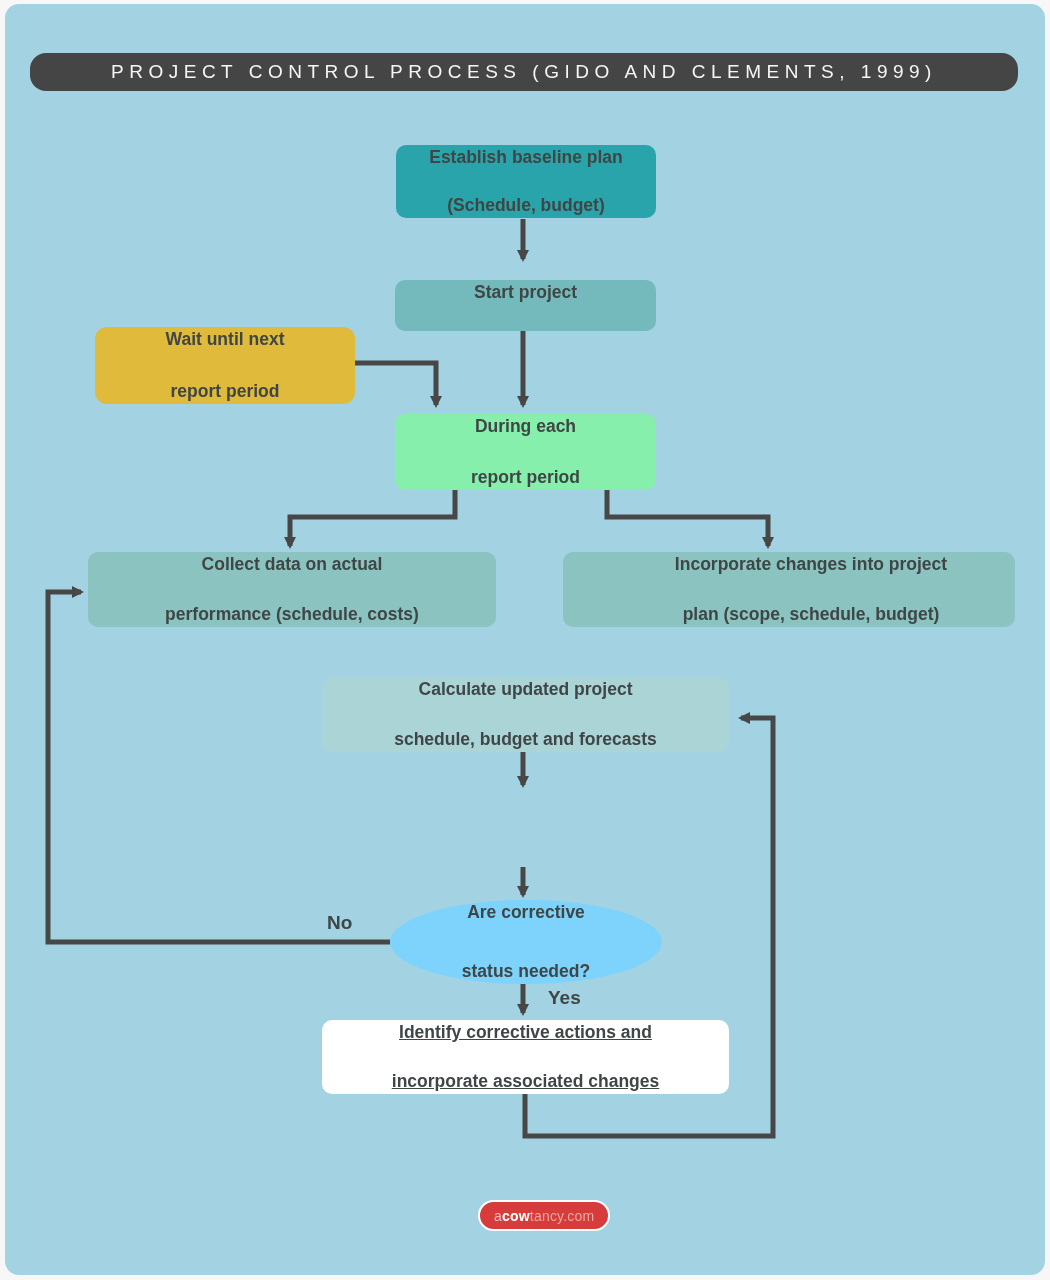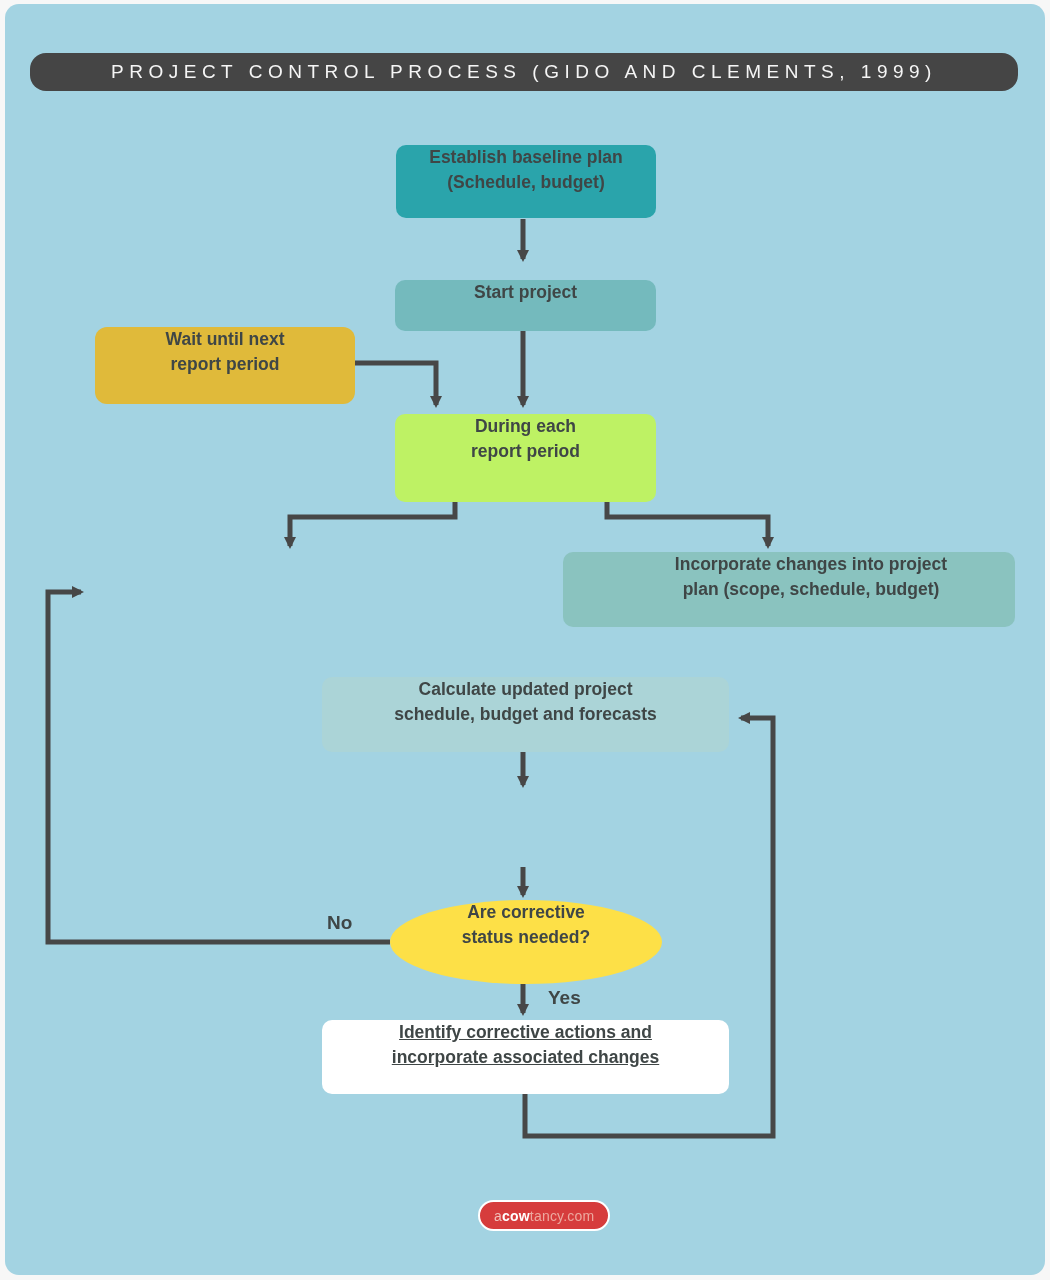--- a/index.html
+++ b/index.html
@@ -15,36 +15,36 @@
   .layer{position:absolute;left:0;top:0;width:1050px;height:1280px;}
   svg.connectors{z-index:1;}
   .title-bar{
     position:absolute;left:25px;top:49px;width:988px;height:38px;z-index:2;
     background:#454545;border-radius:16px;
     display:flex;align-items:center;justify-content:center;
     color:#f5f5f5;font-size:19px;font-weight:400;letter-spacing:5.5px;
   }
   .node{
     position:absolute;z-index:2;
-    display:flex;flex-direction:column;justify-content:flex-start;align-items:center;
+    display:flex;flex-direction:column;justify-content:space-between;align-items:center;
     border-radius:10px;color:#3f4646;font-size:17.5px;font-weight:700;
     line-height:25px;text-align:center;
   }
   .tline{white-space:pre-wrap;}
   .n-establish{left:391px;top:141px;width:260px;height:73px;background:#2aa4ab;}
   .n-start{left:390px;top:264px;width:261px;height:51px;background:#74babd;margin-top:12px;}
   .n-wait{left:90px;top:323px;width:260px;height:77px;background:#e0ba3a;border-radius:12px;}
-  .n-during{left:390px;top:410px;width:261px;height:88px;background:#bef264;}
+  .n-during{left:390px;top:410px;width:261px;height:76px;background:#86efac;}
   .n-collect{left:83px;top:548px;width:408px;height:75px;background:#8ac3bf;}
   .n-incorporate{left:558px;top:548px;width:408px;height:75px;background:#8ac3bf;padding-left:44px;}
   .n-calculate{left:317px;top:673px;width:407px;height:75px;background:#abd4d7;}
   .n-analyse{left:317px;top:788px;width:407px;height:75px;background:#b9dcdc;}
   .n-identify{left:317px;top:1016px;width:407px;height:74px;background:#ffffff;text-decoration:underline;}
   .n-decision{
-    left:385px;top:896px;width:272px;height:84px;background:#fde047;
+    left:385px;top:896px;width:272px;height:84px;background:#7dd3fc;
     border-radius:50%;
   }
   .flow-label{
     position:absolute;z-index:2;color:#3f4646;font-size:19px;font-weight:700;
   }
   .lbl-no{left:322px;top:908px;}
   .lbl-yes{left:543px;top:983px;}
   .footer-pill{
     position:absolute;z-index:2;left:473px;top:1196px;height:27px;padding:0 14px;
     background:#d63c3c;border:2px solid #ffffff;border-radius:999px;
@@ -96,20 +96,24 @@
   <div class="node n-wait">
     <div class="tline">Wait until next</div>
     <div class="tline">report period</div>
   </div>
 
   <div class="node n-during">
     <div class="tline">During each</div>
     <div class="tline">report period</div>
   </div>
 
+  <div class="node n-collect">
+    <div class="tline">Collect data on actual</div>
+    <div class="tline">performance (schedule, costs)</div>
+  </div>
 
   <div class="node n-incorporate">
     <div class="tline">Incorporate changes into project</div>
     <div class="tline">plan (scope, schedule, budget)</div>
   </div>
 
   <div class="node n-calculate">
     <div class="tline">Calculate updated project</div>
     <div class="tline">schedule, budget and forecasts</div>
   </div>

